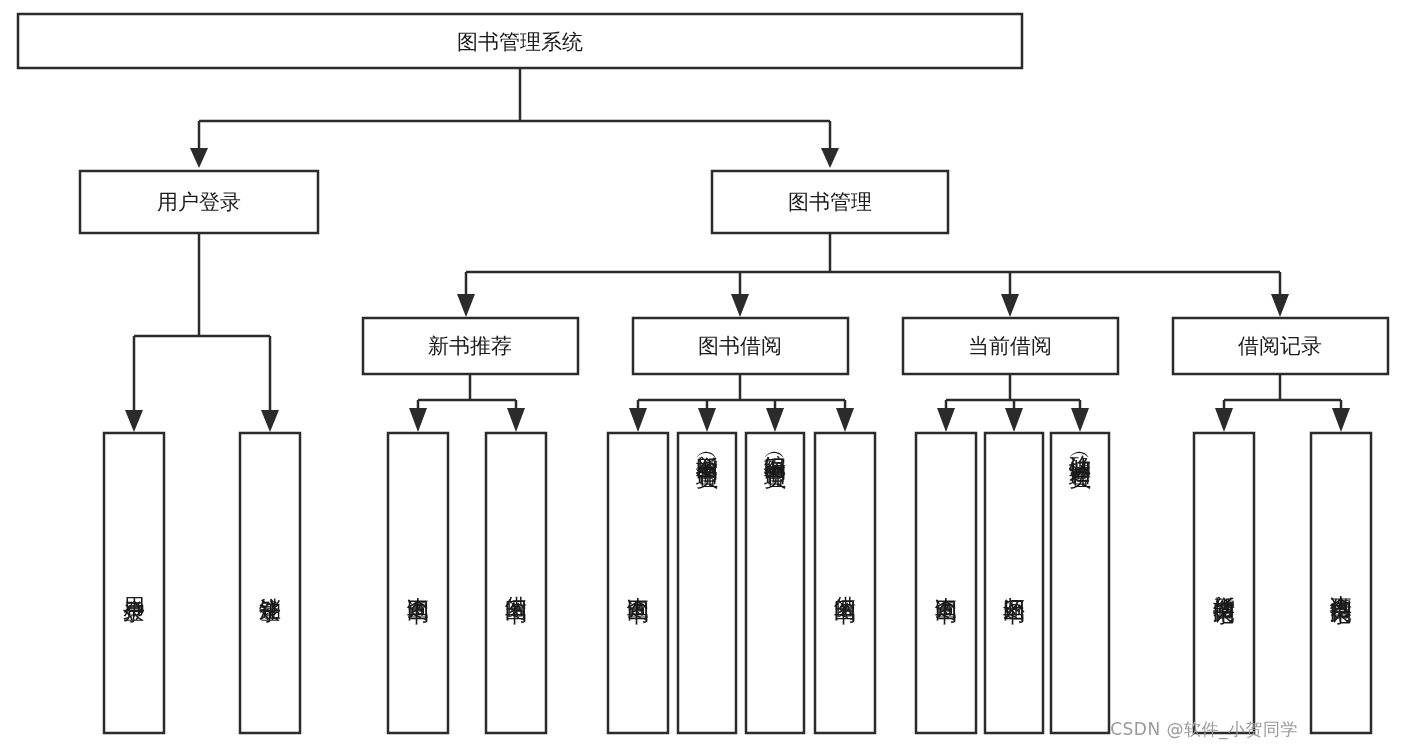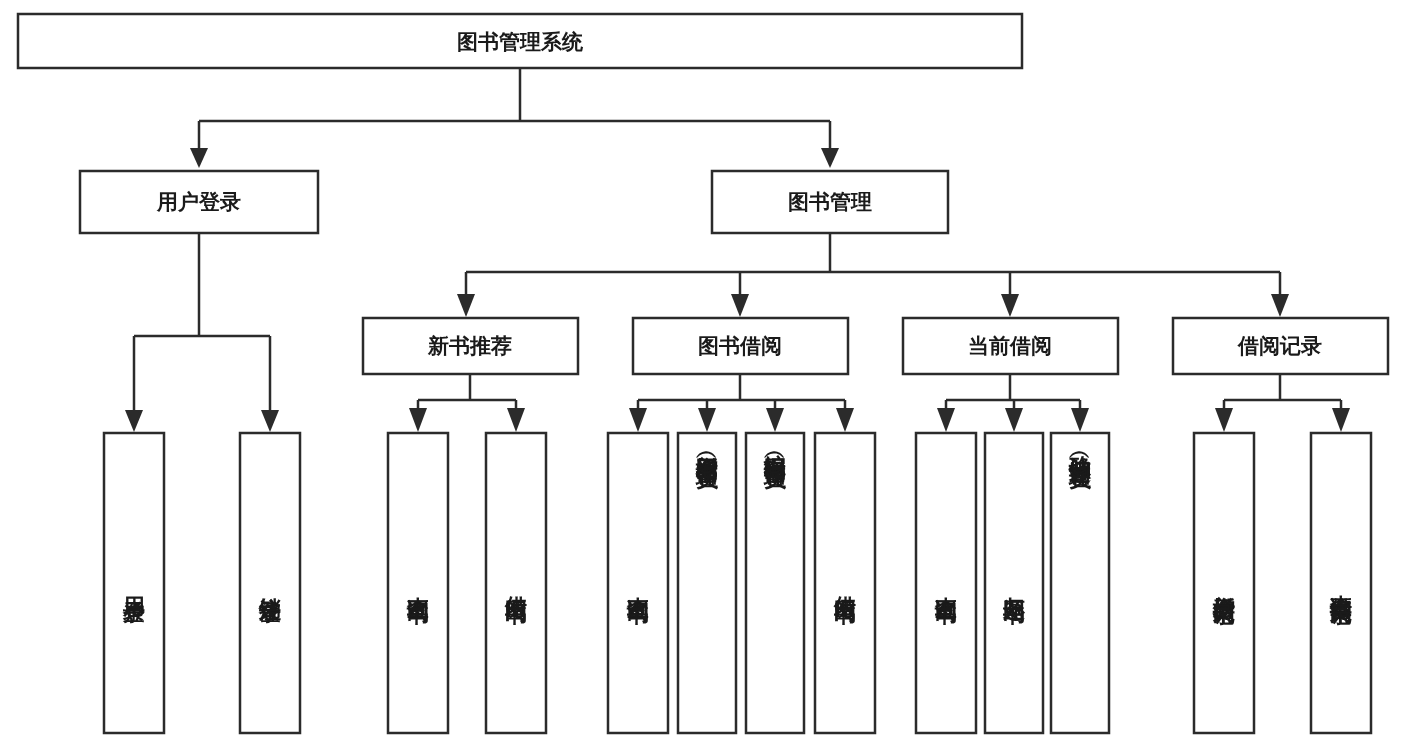--- a/index.html
+++ b/index.html
@@ -12,21 +12,20 @@
     width: 1405px;
     height: 747px;
     overflow: hidden;
     font-family: "DejaVu Sans", "Liberation Sans", sans-serif;
   }
   #diagram-root {
     position: relative;
     width: 1306px;
     height: 747px;
     background: #ffffff;
-    font-weight: bold;
   }
   svg.diagram-canvas {
     position: absolute;
     top: 0;
     left: 0;
     width: 1405px;
     height: 747px;
     display: block;
   }
   .node-box {
@@ -275,14 +274,15 @@
   </div>
 
   <div class="vlabel-wrap centered" style="left:1194px; top:433px; width:60px; height:300px;">
     <span class="vlabel-text">新增借阅记录</span>
   </div>
 
   <div class="vlabel-wrap centered" style="left:1311px; top:433px; width:60px; height:300px;">
     <span class="vlabel-text">查询借阅记录</span>
   </div>
 
+  <div id="watermark">CSDN @软件_小贺同学</div>
 
 </div>
 
 </body></html>

